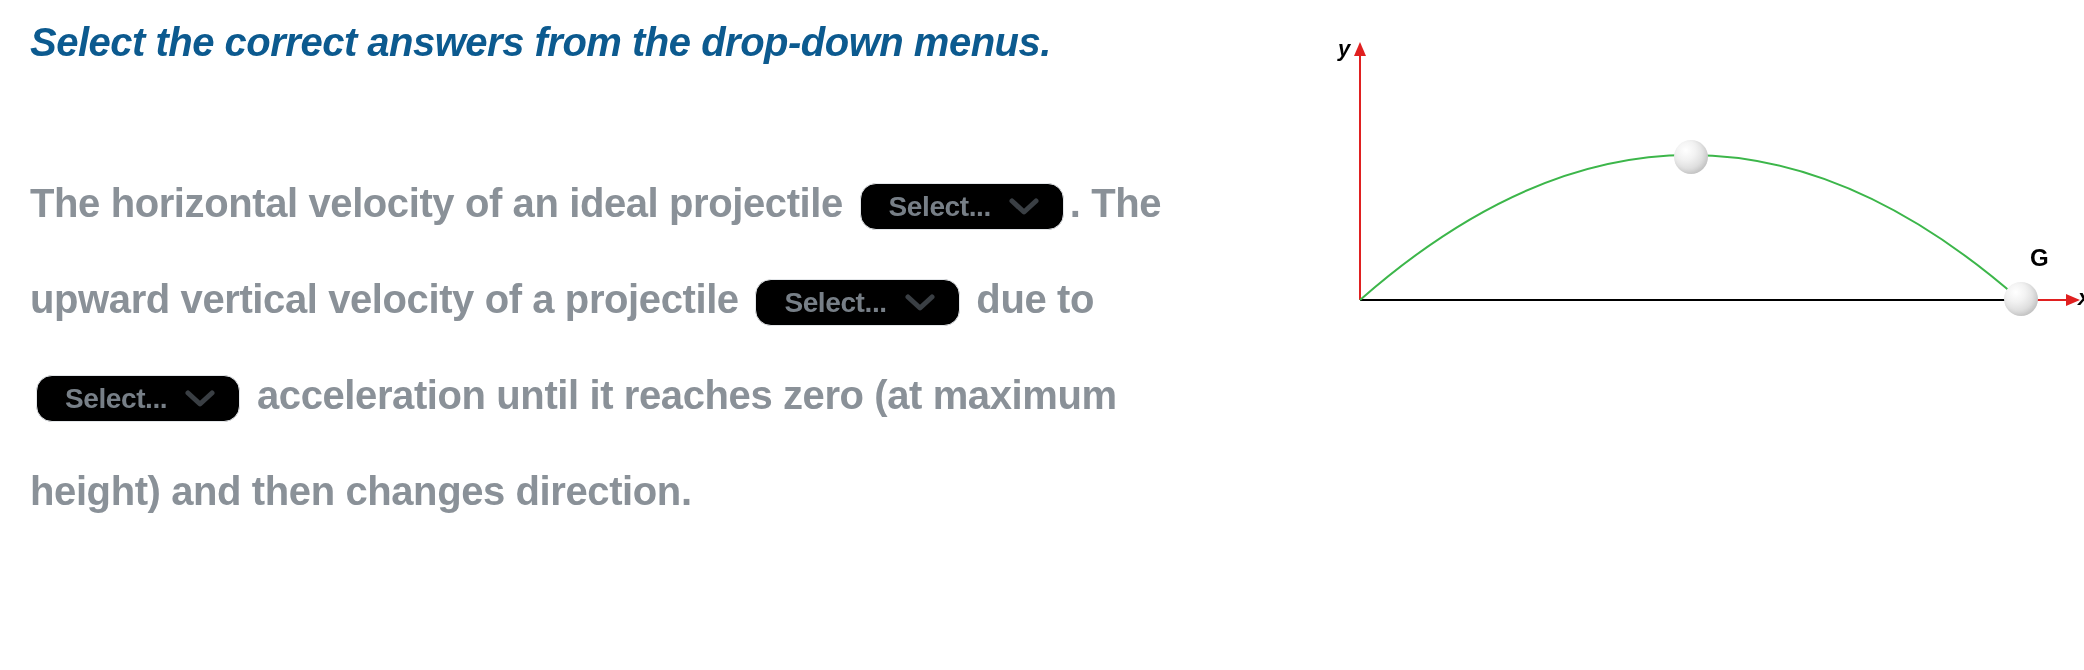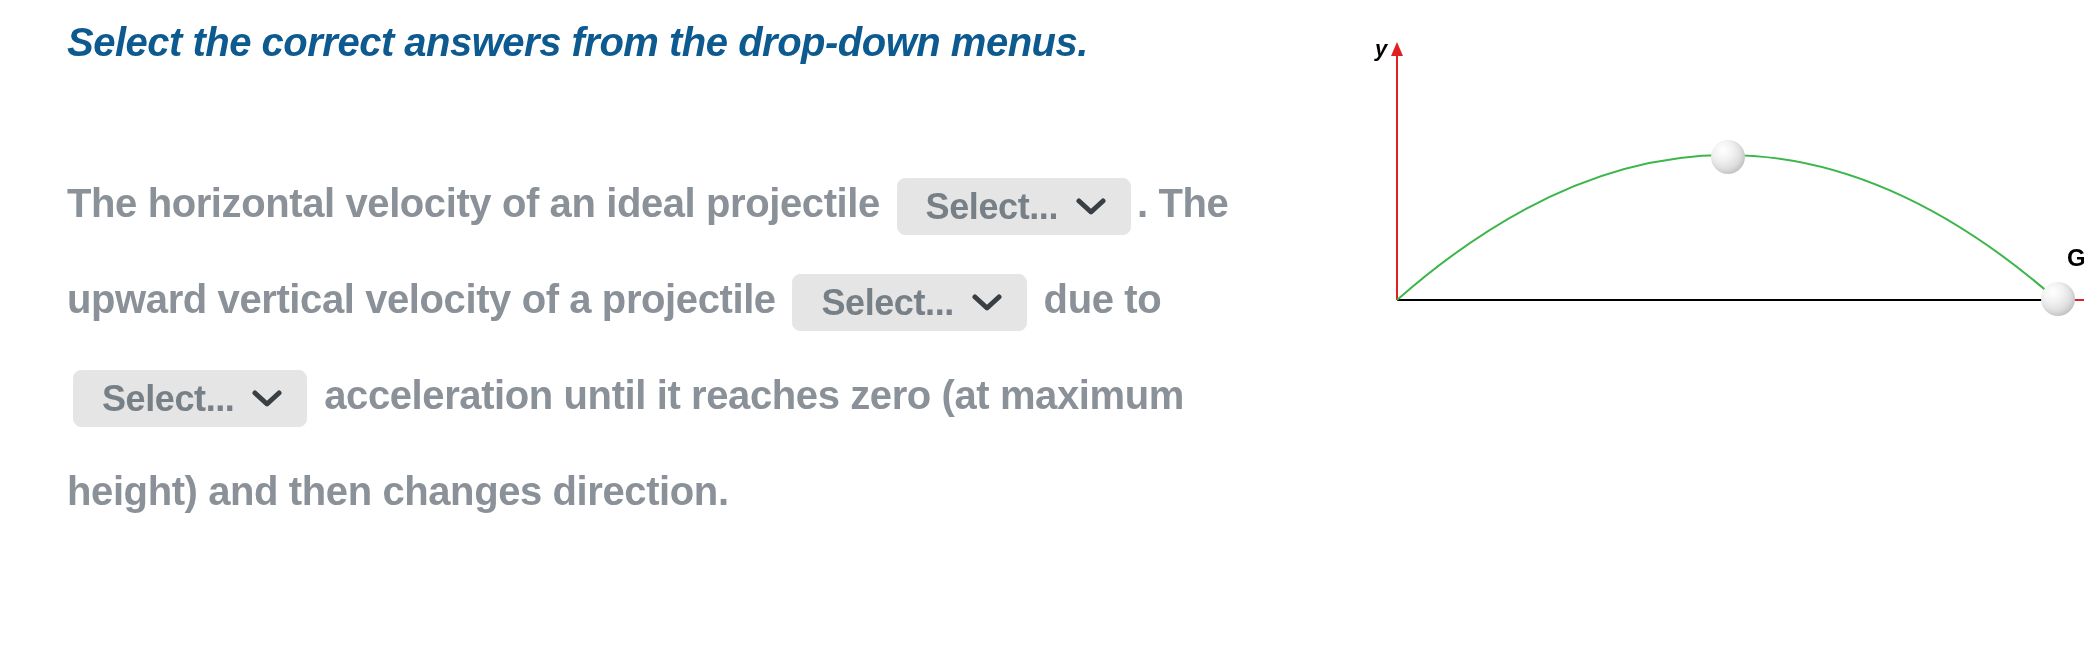--- a/index.html
+++ b/index.html
@@ -8,21 +8,20 @@
     background: #fff;
     width: 2084px;
     height: 670px;
     position: relative;
     overflow: hidden;
   }
   .container {
     display: flex;
     width: 100%;
     height: 100%;
-    padding-left: 37px;
   }
   .left {
     flex: 0 0 1280px;
     padding: 20px 30px 0 30px;
   }
   .right {
     flex: 1;
     position: relative;
     padding-top: 30px;
   }
@@ -39,25 +38,25 @@
     font-size: 40px;
     line-height: 2.4;
     font-weight: 700;
     letter-spacing: -0.4px;
   }
   .dropdown {
     display: inline-flex;
     align-items: center;
     gap: 18px;
     border: 1px solid #e4e7ea;
-    border-radius: 8px;
+    border-radius: 16px;
     padding: 6px 24px 6px 28px;
-    background: #e5e5e5;
+    background: #000000;
     color: #777f87;
-    font-size: 36px;
+    font-size: 28px;
     vertical-align: middle;
     margin: 0 6px;
     cursor: pointer;
     line-height: 1.2;
   }
   .chev {
     display: inline-block;
   }
   .chev svg { display: block; }
 

